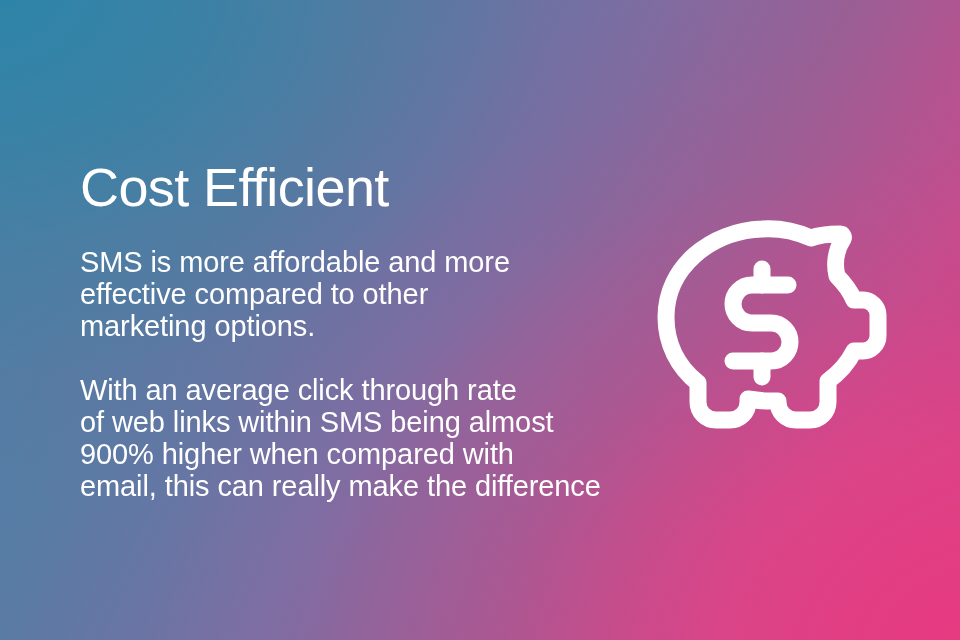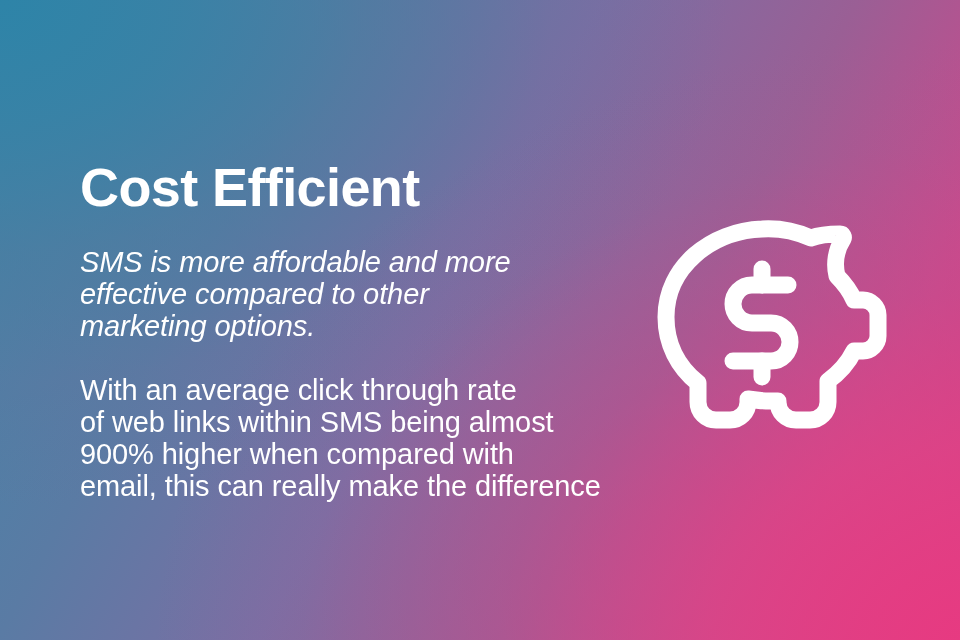--- a/index.html
+++ b/index.html
@@ -33,37 +33,37 @@
     position: absolute;
     left: 80px;
     top: 158px;
     width: 600px;
   }
 
   #headline {
     margin: 0;
     font-size: 54px;
     line-height: 58px;
-    font-weight: 700;
+    font-weight: 400;
     letter-spacing: -0.6px;
     color: #ffffff;
     white-space: nowrap;
   }
 
   .body-para {
     margin: 0;
     color: #ffffff;
     font-size: 29px;
     line-height: 32px;
     font-weight: 400;
     letter-spacing: -0.1px;
     white-space: pre-line;
   }
 
-  #para-1 { margin-top: 30px; font-style: italic; }
+  #para-1 { margin-top: 30px; }
   #para-2 { margin-top: 32px; }
 
   
   #piggy-icon {
     position: absolute;
     left: 645px;
     top: 205px;
     width: 260px;
     height: 250px;
   }

